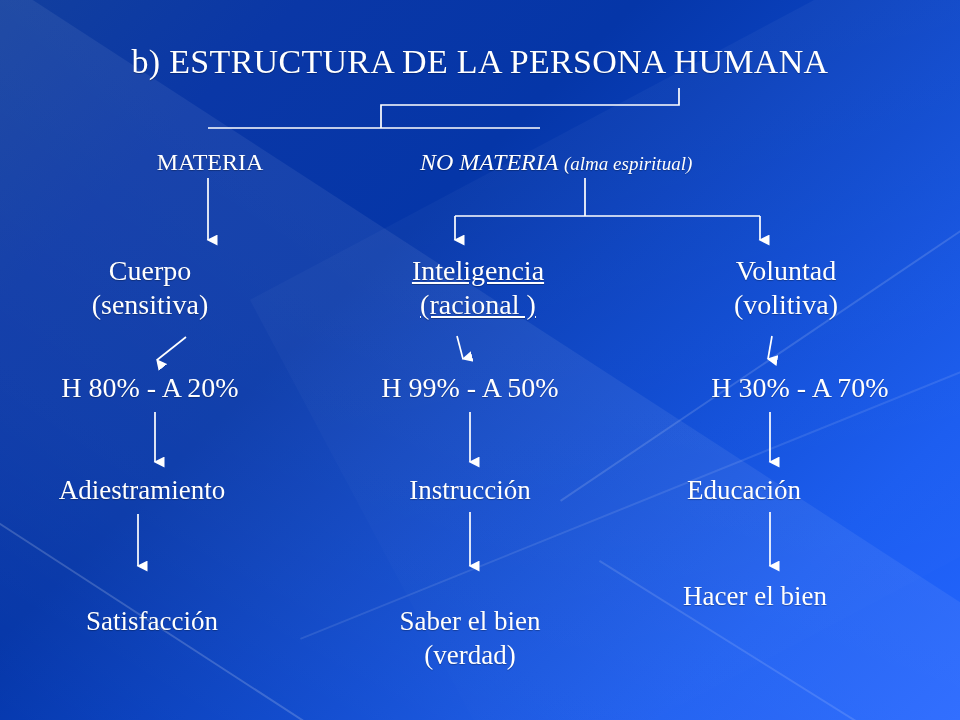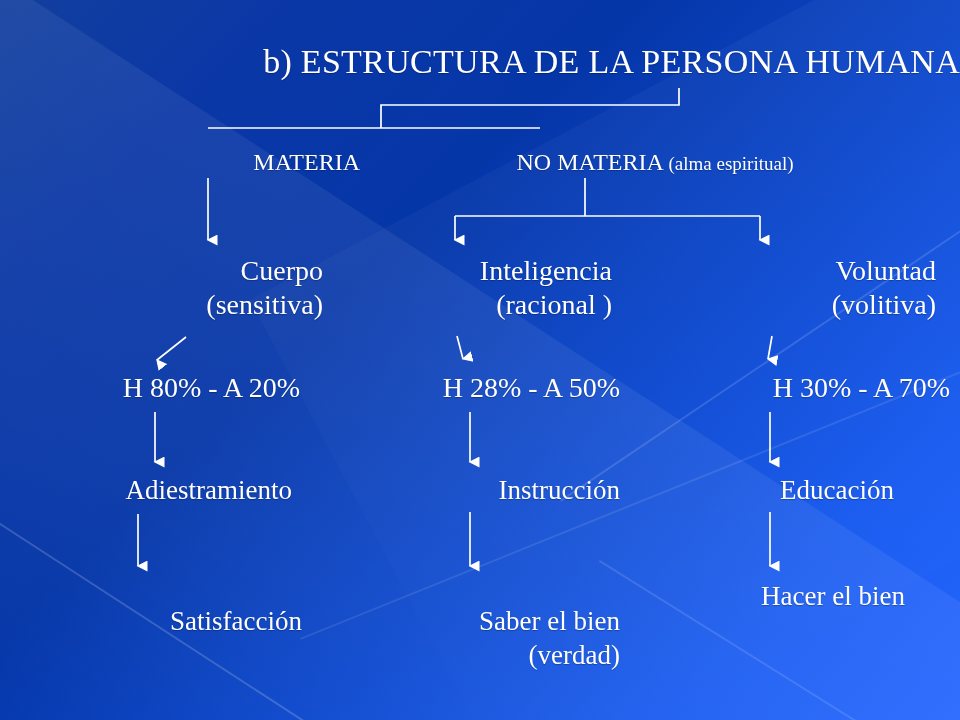--- a/index.html
+++ b/index.html
@@ -67,42 +67,42 @@
   svg.connectors {
     position: absolute;
     inset: 0;
     width: 960px;
     height: 720px;
     pointer-events: none;
   }
 
   .txt {
     position: absolute;
-    text-align: right;
+    text-align: center;
     white-space: nowrap;
     line-height: 1.08;
     text-shadow: 0 1px 1px rgba(0,0,0,0.28);
   }
 
   #title {
     left: 0; top: 44px; width: 960px;
     font-size: 34px;
     letter-spacing: 0.3px;
   }
 
   .hdr { font-size: 24px; top: 150px; }
   .hdr .small { font-size: 19px; }
 
   .lvl2 { font-size: 28px; top: 254px; line-height: 1.22; white-space: normal; }
   .lvl3 { font-size: 28px; top: 373px; font-family: Liberation Serif, serif; }
   .lvl4 { font-size: 27px; top: 476px; }
   .lvl5 { font-size: 27px; top: 605px; line-height: 1.25; white-space: normal; }
 
-  .col-l { left: 23px;  width: 300px; }
-  .col-m { left: 312px; width: 300px; }
+  .col-l { left: 0;  width: 300px; }
+  .col-m { left: 328px; width: 300px; text-decoration: underline; }
   .col-r { left: 636px; width: 300px; }
 </style>
 </head>
 <body>
 
 <div id="slide">
 
   <div class="band band-a"></div>
   <div class="band band-b"></div>
   <div class="band band-c"></div>
@@ -141,40 +141,40 @@
 
       <path d="M138,514 L138,566" marker-end="url(#arrowhead)"></path>
       <path d="M470,512 L470,566" marker-end="url(#arrowhead)"></path>
       <path d="M770,512 L770,566" marker-end="url(#arrowhead)"></path>
     </g>
   </svg>
 
   <div class="txt hdr" style="left:60px; width:300px;">
     <span>MATERIA</span>
   </div>
-  <div class="txt hdr" style="left:420px; width:470px; text-align:center;">
+  <div class="txt hdr" style="left:420px; width:470px; text-align:left;font-style:italic;">
     <span>NO MATERIA</span>
     <span class="small">(alma espiritual)</span>
   </div>
 
   <div class="txt lvl2 col-l">
     <div>Cuerpo</div>
     <div>(sensitiva)</div>
   </div>
   <div class="txt lvl2 col-m">
     <div>Inteligencia</div>
     <div>(racional )</div>
   </div>
   <div class="txt lvl2 col-r">
     <div>Voluntad</div>
     <div>(volitiva)</div>
   </div>
 
   <div class="txt lvl3" style="left:0px; width:300px;">H 80% - A 20%</div>
-  <div class="txt lvl3" style="left:320px; width:300px;">H 28% - A 50%</div>
+  <div class="txt lvl3" style="left:320px; width:300px;">H 99% - A 50%</div>
   <div class="txt lvl3" style="left:650px; width:300px;">H 30% - A 70%</div>
 
   <div class="txt lvl4" style="left:-8px; width:300px;">Adiestramiento</div>
   <div class="txt lvl4" style="left:320px; width:300px;">Instrucción</div>
   <div class="txt lvl4" style="left:594px; width:300px;">Educación</div>
 
   <div class="txt lvl5" style="left:2px; width:300px;">
     <div>Satisfacción</div>
   </div>
   <div class="txt lvl5" style="left:320px; width:300px;">

